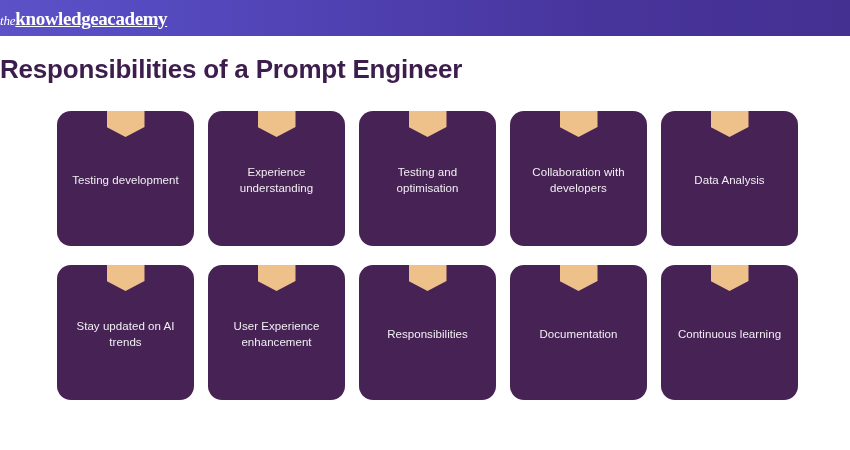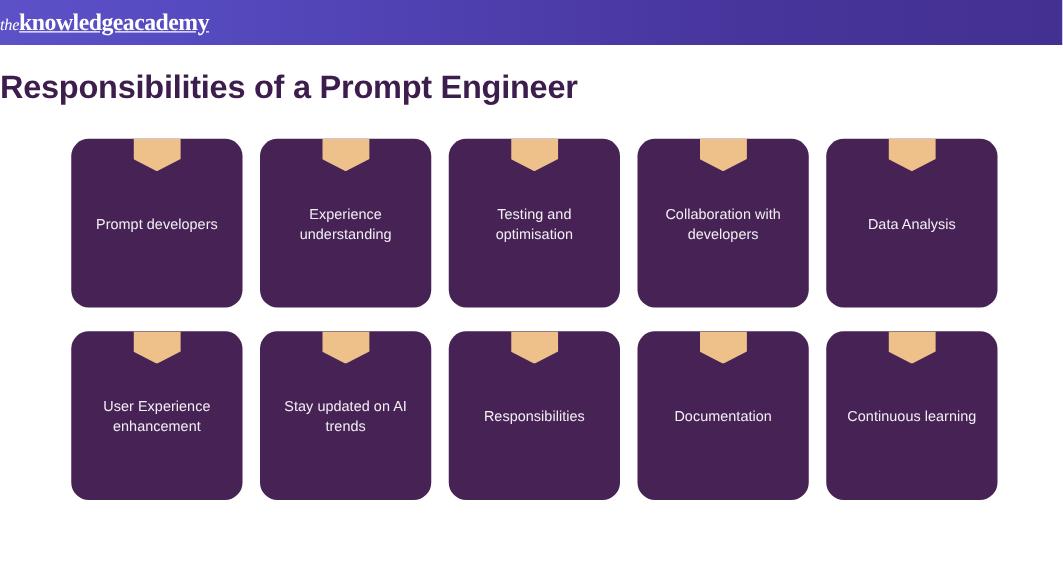--- a/index.html
+++ b/index.html
@@ -125,21 +125,21 @@
   </div>
 </div>
 
 <div class="page-title">Responsibilities of a Prompt Engineer</div>
 
 <div class="grid">
 
   <div class="row">
     <div class="card">
       <div class="card-ribbon"></div>
-      <div class="card-label">Prompt developers</div>
+      <div class="card-label">Testing development</div>
     </div>
     <div class="card">
       <div class="card-ribbon"></div>
       <div class="card-label">Experience understanding</div>
     </div>
     <div class="card">
       <div class="card-ribbon"></div>
       <div class="card-label">Testing and optimisation</div>
     </div>
     <div class="card">
@@ -148,25 +148,25 @@
     </div>
     <div class="card">
       <div class="card-ribbon"></div>
       <div class="card-label">Data Analysis</div>
     </div>
   </div>
 
   <div class="row">
     <div class="card">
       <div class="card-ribbon"></div>
-      <div class="card-label">User Experience enhancement</div>
+      <div class="card-label">Stay updated on AI trends</div>
     </div>
     <div class="card">
       <div class="card-ribbon"></div>
-      <div class="card-label">Stay updated on AI trends</div>
+      <div class="card-label">User Experience enhancement</div>
     </div>
     <div class="card">
       <div class="card-ribbon"></div>
       <div class="card-label">Responsibilities</div>
     </div>
     <div class="card">
       <div class="card-ribbon"></div>
       <div class="card-label">Documentation</div>
     </div>
     <div class="card">

